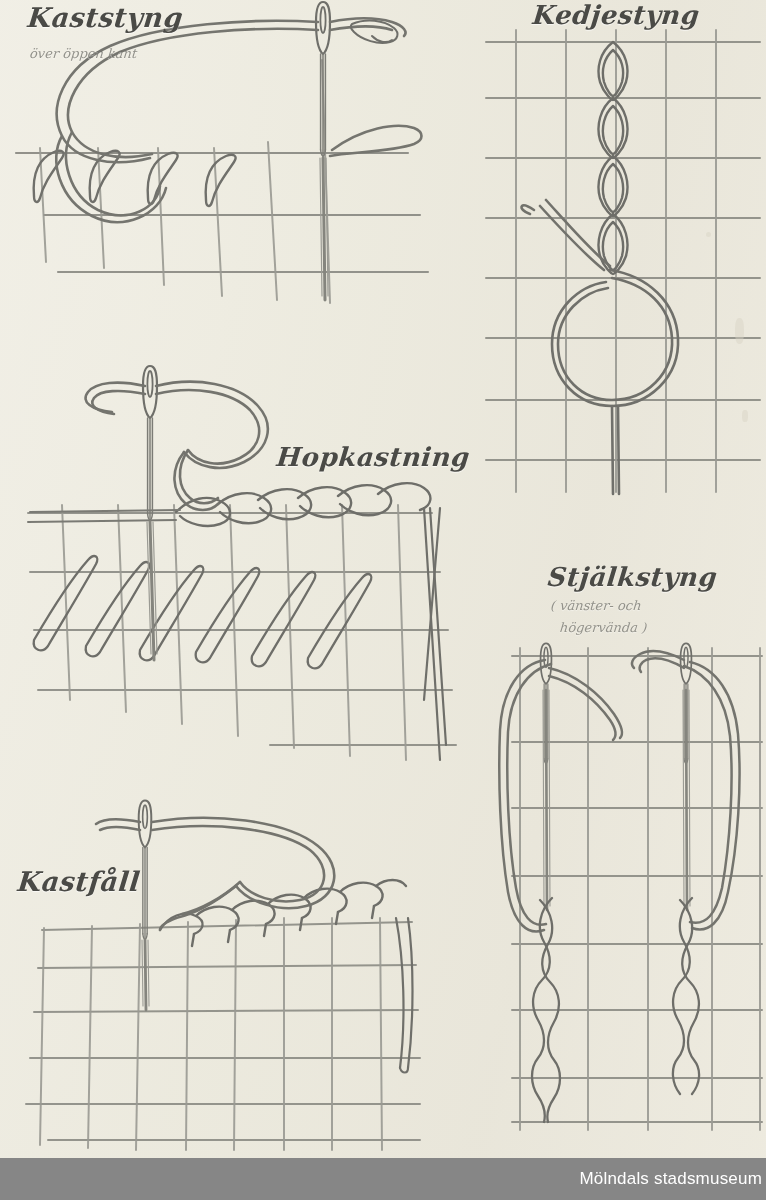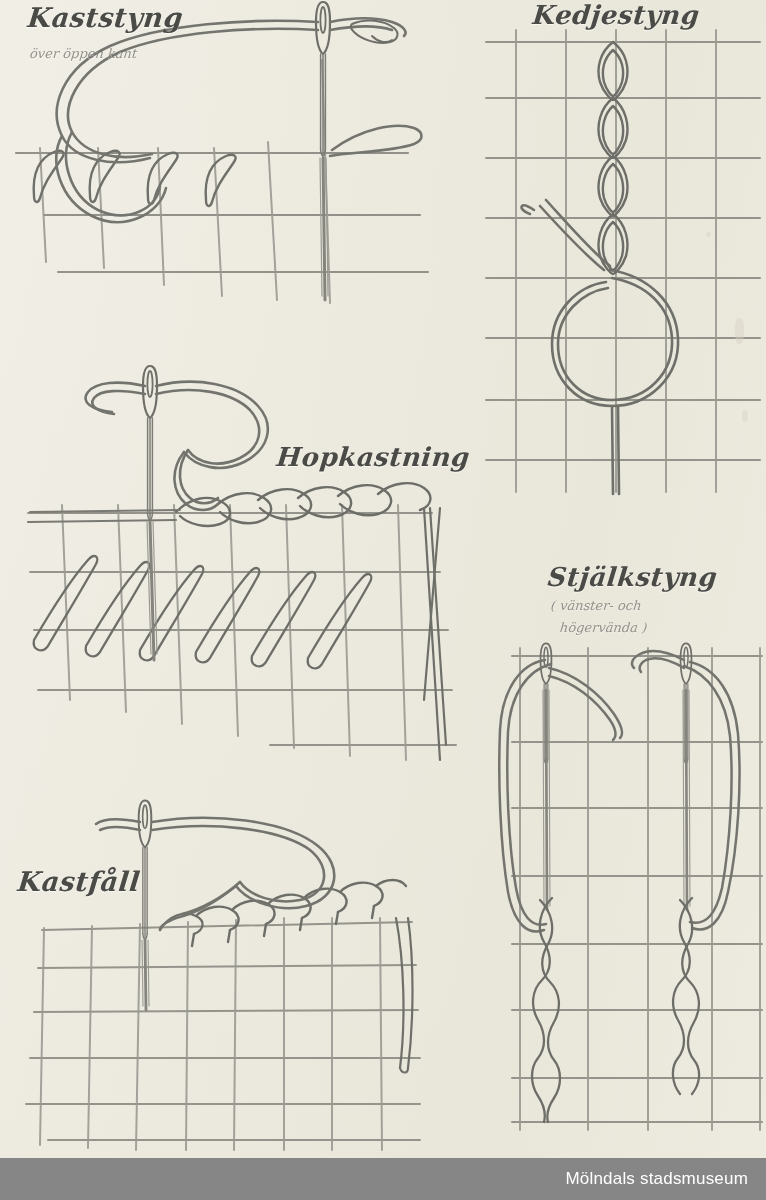--- a/index.html
+++ b/index.html
@@ -46,21 +46,21 @@
   #lbl-stjalkstyng-sub2{left:560px;top:620px;transform:skewX(-6deg);opacity:.7;}
   #lbl-kastfall{left:18px;top:866px;font-size:27px;transform:skewX(-6deg);}
 
   #watermark-bar{
     position:absolute;left:0;right:0;bottom:0;height:42px;
     background:#868686;
     display:flex;align-items:center;justify-content:flex-end;
   }
   #watermark-text{
     color:#ffffff;font-size:17px;letter-spacing:.2px;
-    padding-right:18px;
+    padding-right:4px;
     font-family:"Liberation Sans",sans-serif;
   }
   .speck{position:absolute;border-radius:50%;background:#d8d3c4;opacity:.45;}
 </style>
 </head>
 <body>
 
 <div id="sheet">
   <div class="paper-tone"></div>
 

